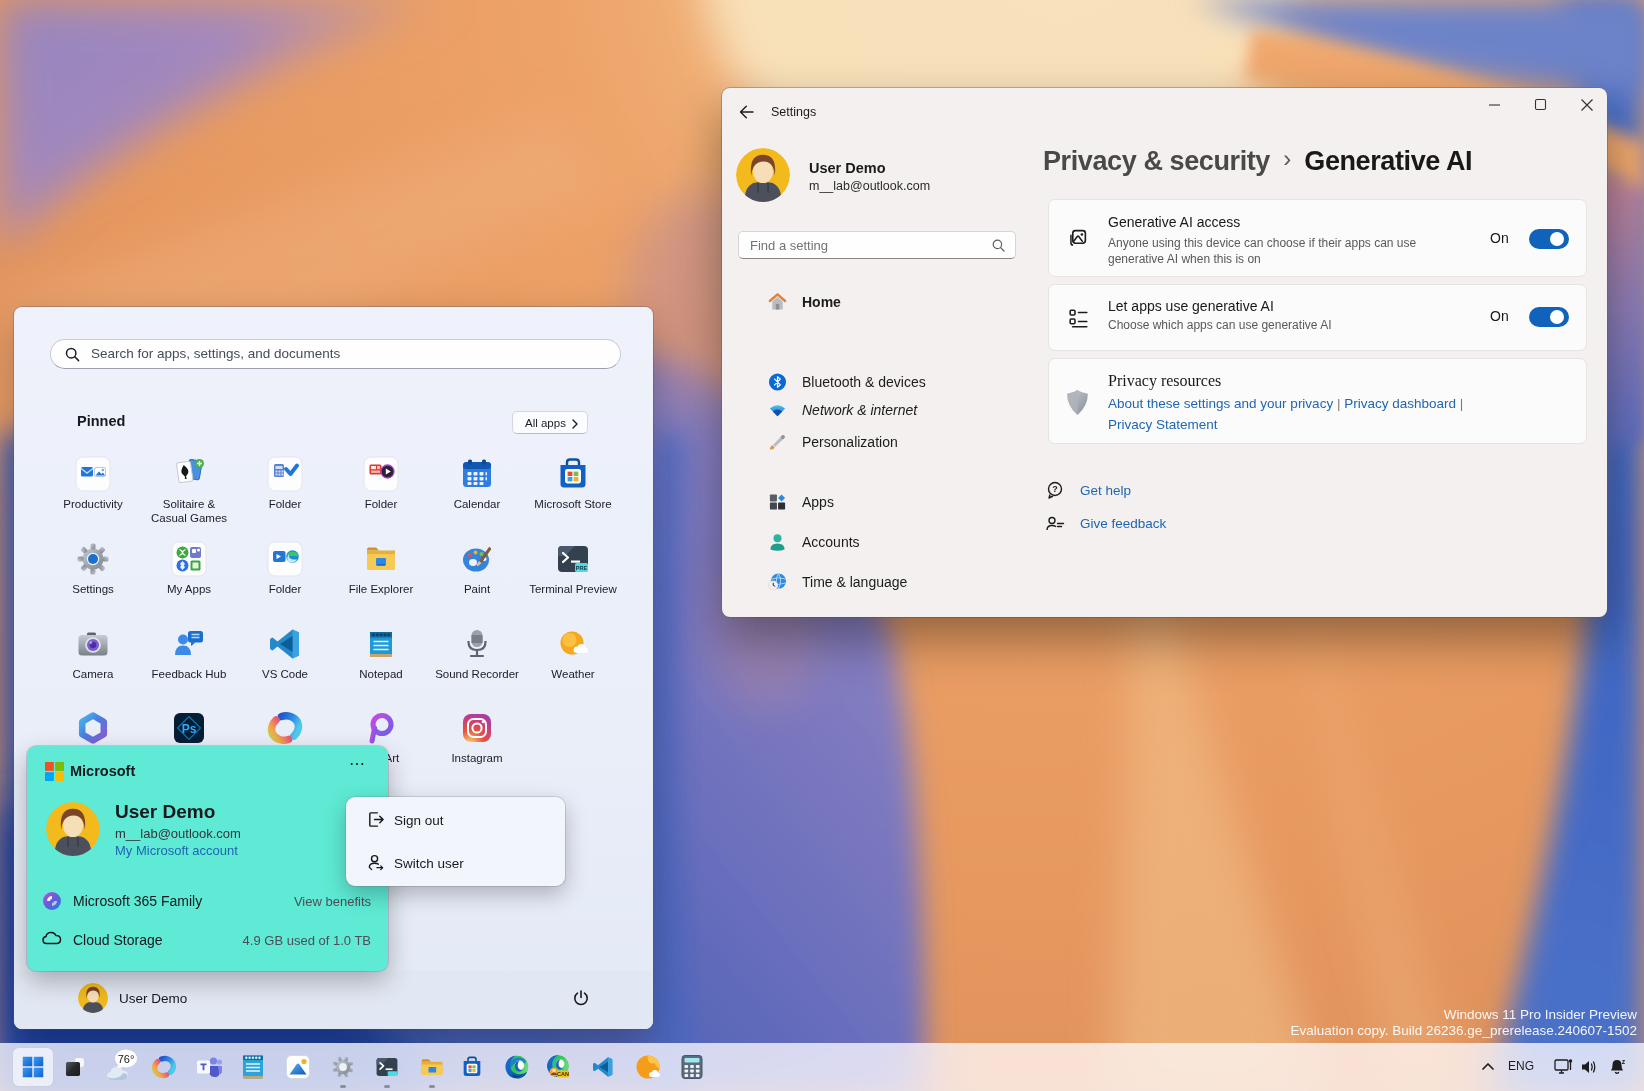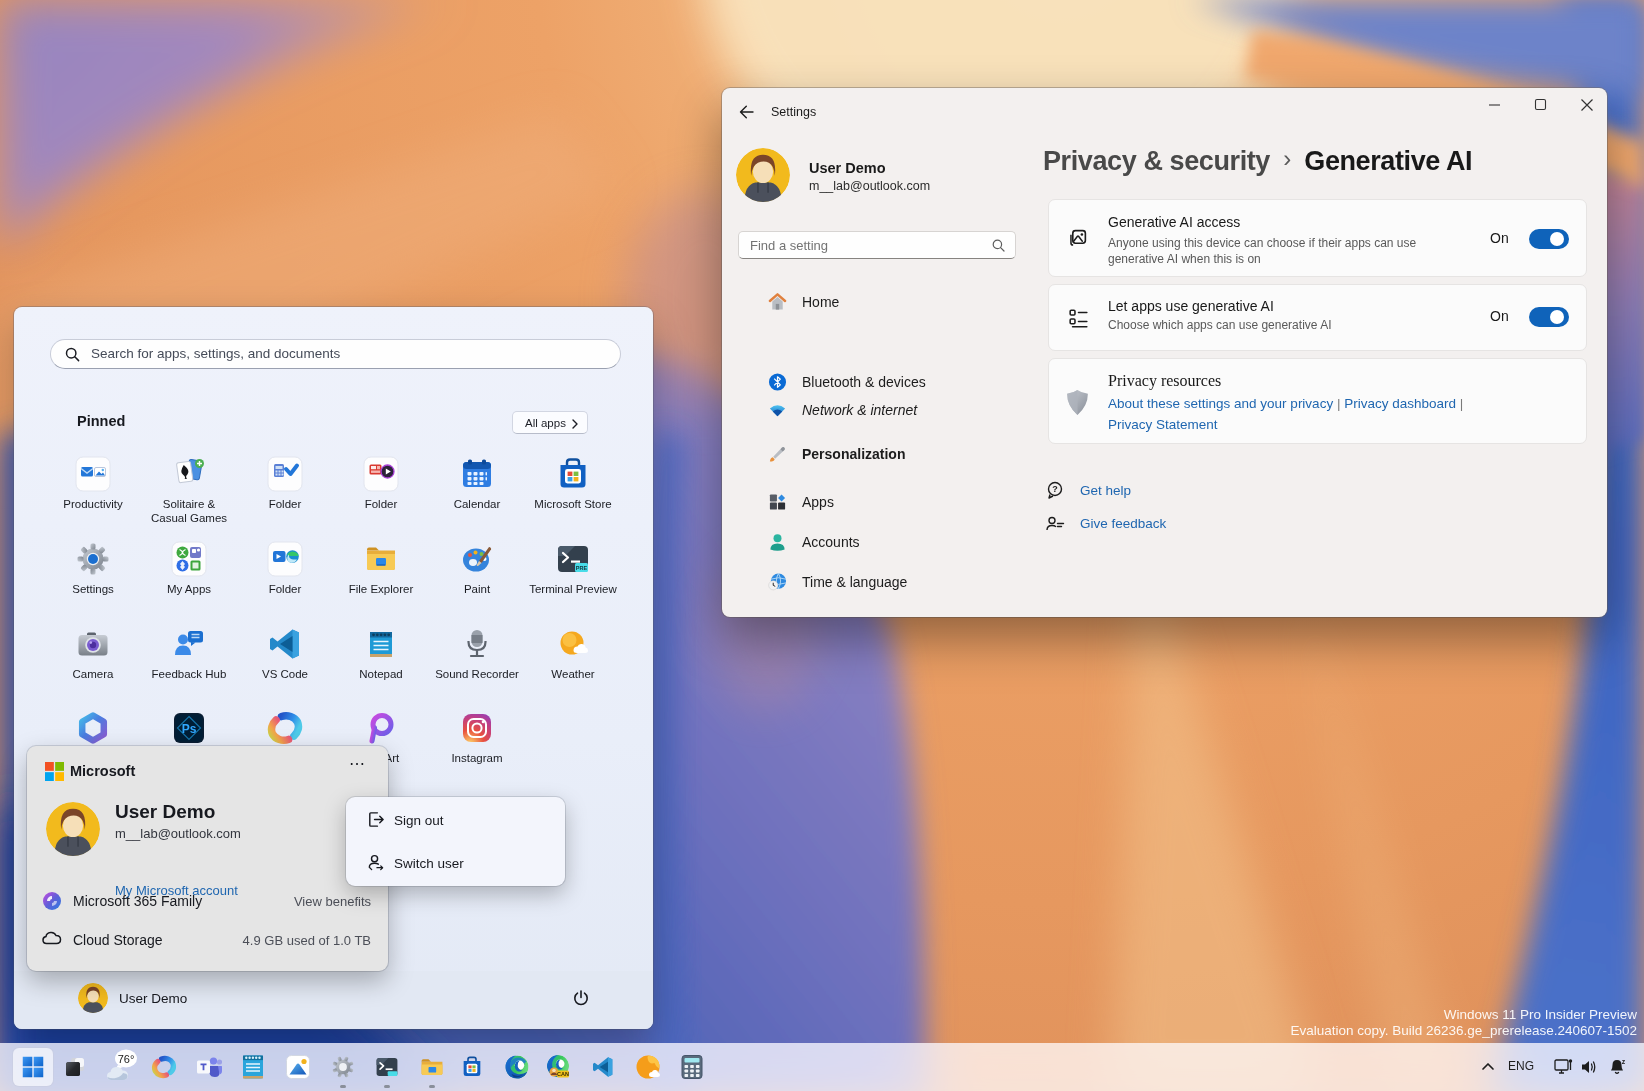--- a/index.html
+++ b/index.html
@@ -489,21 +489,21 @@
     <ellipse cx="32" cy="28" rx="12" ry="13.5" fill="#f6dfb8"></ellipse>
     <path d="M18,33 Q15,8 32,8 Q49,8 46,33 Q45.5,21 39,17.5 Q33,14.5 26,17.5 Q18.8,21 18,33 Z" fill="#7b4529"></path>
   </g>
 </svg>
 <div class="abs" style="left:119px;top:991px;font-size:13.5px;color:#17191f;">User Demo</div>
 <svg class="abs" style="left:572px;top:989px" width="18" height="18" viewBox="0 0 18 18">
   <path d="M9 2 L9 8.5" stroke="#17191f" stroke-width="1.6" stroke-linecap="round"></path>
   <path d="M5.5 4.2 A6.2 6.2 0 1 0 12.5 4.2" fill="none" stroke="#17191f" stroke-width="1.6" stroke-linecap="round"></path>
 </svg>
 
-<div class="abs" style="left:27px;top:746px;width:361px;height:225px;background:#e5e5e5;border-radius:9px;
+<div class="abs" style="left:27px;top:746px;width:361px;height:225px;background:#5eead4;border-radius:9px;
      box-shadow:0 10px 26px rgba(0,0,0,0.28), 0 0 0 1px rgba(130,135,150,0.3);">
   <svg class="abs" style="left:18px;top:16px" width="19" height="19" viewBox="0 0 20 20">
     <rect x="0" y="0" width="9.3" height="9.3" fill="#f25022"></rect>
     <rect x="10.7" y="0" width="9.3" height="9.3" fill="#7fba00"></rect>
     <rect x="0" y="10.7" width="9.3" height="9.3" fill="#00a4ef"></rect>
     <rect x="10.7" y="10.7" width="9.3" height="9.3" fill="#ffb900"></rect>
   </svg>
   <div class="abs" style="left:43px;top:17px;font-size:14.5px;font-weight:bold;color:#17191f;">Microsoft</div>
   <div class="abs" style="left:322px;top:8px;font-size:16px;letter-spacing:1.5px;color:#17191f;">⋯</div>
   <svg class="abs" style="left:19px;top:56px" width="54" height="54" viewBox="0 0 64 64">
@@ -515,21 +515,21 @@
     <g clip-path="url(#avc3)">
       <circle cx="32" cy="32" r="32" fill="#f2ba1d"></circle>
       <path d="M10,64 Q10,44 23,41 L41,41 Q54,44 54,64 Z" fill="#4b505c"></path>
       <path d="M26,41 l0 12 M38,41 l0 12" stroke="#3a3f4a" stroke-width="2" fill="none"></path>
       <ellipse cx="32" cy="28" rx="12" ry="13.5" fill="#f6dfb8"></ellipse>
       <path d="M18,33 Q15,8 32,8 Q49,8 46,33 Q45.5,21 39,17.5 Q33,14.5 26,17.5 Q18.8,21 18,33 Z" fill="#7b4529"></path>
     </g>
   </svg>
   <div class="abs" style="left:88px;top:55px;font-size:19px;font-weight:bold;color:#17191f;">User Demo</div>
   <div class="abs" style="left:88px;top:80px;font-size:13px;color:#33363e;">m__lab@outlook.com</div>
-  <div class="abs" style="left:88px;top:97px;font-size:13px;color:#1f66b0;margin-top:40px;">My Microsoft account</div>
+  <div class="abs" style="left:88px;top:97px;font-size:13px;color:#1f66b0;">My Microsoft account</div>
   <svg class="abs" style="left:15px;top:145px" width="20" height="20" viewBox="0 0 20 20">
     <defs>
         <linearGradient id="m365r" x1="0" y1="0" x2="1" y2="1">
       <stop offset="0" stop-color="#c94ae0"></stop>
           <stop offset="0.5" stop-color="#5f5fd8"></stop>
           <stop offset="1" stop-color="#2b7de1"></stop>
         </linearGradient>
       </defs>
     <circle cx="10" cy="10" r="9" fill="url(#m365r)"></circle>
     <path d="M10 5 A5 5 0 0 0 5 10 L8 10 A2 2 0 0 1 10 8 Z" fill="#fff" opacity="0.9"></path>
@@ -589,21 +589,21 @@
   <div class="abs" style="left:87px;top:91px;font-size:12.5px;color:#2c2c2c;">m__lab@outlook.com</div>
 
   <div class="abs" style="left:16px;top:143px;width:278px;height:28px;background:#fefefe;border:1px solid #d7d4d2;border-bottom:1px solid #868380;border-radius:5px;box-sizing:border-box;">
     <span class="abs" style="left:11px;top:6px;font-size:13px;color:#737373;">Find a setting</span>
     <svg class="abs" style="right:10px;top:7px" width="13" height="13" viewBox="0 0 13 13">
       <circle cx="5.4" cy="5.4" r="4.2" fill="none" stroke="#5d5d5d" stroke-width="1.2"></circle>
       <line x1="8.6" y1="8.6" x2="12" y2="12" stroke="#5d5d5d" stroke-width="1.2" stroke-linecap="round"></line>
     </svg>
   </div>
 
-  <div class="navitem" style="top:194px;">
+  <div class="navitem" style="top:194px;font-weight:bold;">
     <svg class="nicon" width="19" height="19" viewBox="0 0 20 20">
       <path d="M2 9 L10 2 L18 9" fill="none" stroke="#e0813f" stroke-width="2.6" stroke-linecap="round" stroke-linejoin="round"></path>
       <path d="M4.5 9.5 L4.5 18 L15.5 18 L15.5 9.5 L10 4.8 Z" fill="#b9bdc3"></path>
       <rect x="8.2" y="12" width="3.6" height="6" fill="#8d9197"></rect>
     </svg>
     <span class="txt">Home</span>
   </div>
   <div class="navitem" style="top:274px;">
     <svg class="nicon" width="19" height="19" viewBox="0 0 20 20">
       <circle cx="10" cy="10" r="9" fill="#0a6ad4"></circle>
@@ -617,21 +617,21 @@
           <linearGradient id="wifg" x1="0" y1="0" x2="0" y2="1">
         <stop offset="0" stop-color="#4fc3f0"></stop>
             <stop offset="1" stop-color="#1467c6"></stop>
           </linearGradient>
         </defs>
       <path d="M10 16.5 L2 8.5 Q10 1.5 18 8.5 Z" fill="url(#wifg)"></path>
       <path d="M10 16.5 L5 11.5 Q10 7.5 15 11.5 Z" fill="#0d52a8"></path>
     </svg>
     <span class="txt">Network &amp; internet</span>
   </div>
-  <div class="navitem" style="top:346px;font-weight:bold;">
+  <div class="navitem" style="top:334px;">
     <svg class="nicon" width="19" height="19" viewBox="0 0 20 20">
       <path d="M2 18 Q2.5 14 5 13.5 L7 15.5 Q6.5 18 2 18 Z" fill="#e8913c"></path>
       <path d="M5.5 13 L14.5 3.5 Q16 2 17.3 3.3 Q18.6 4.6 17 6 L7.5 15 Z" fill="#b9bdc3"></path>
       <path d="M14.5 3.5 Q16 2 17.3 3.3 Q18.6 4.6 17 6 L15.5 7.3 L13.2 5 Z" fill="#90949a"></path>
     </svg>
     <span class="txt">Personalization</span>
   </div>
   <div class="navitem" style="top:394px;">
     <svg class="nicon" width="19" height="19" viewBox="0 0 20 20">
       <rect x="2" y="2" width="7.4" height="7.4" rx="1" fill="#585d66"></rect>

